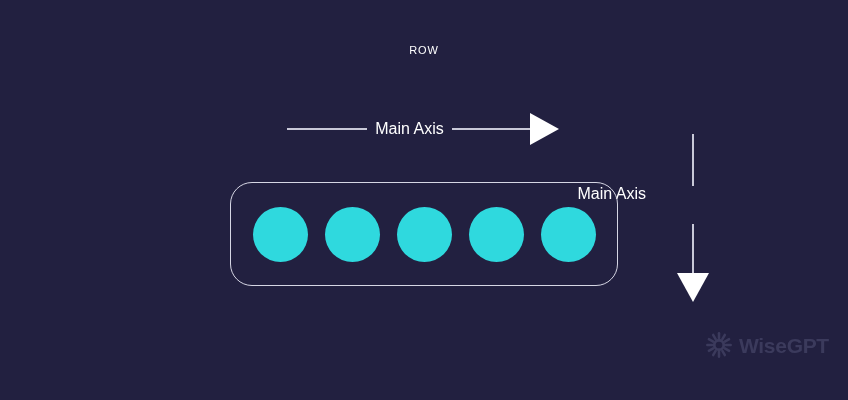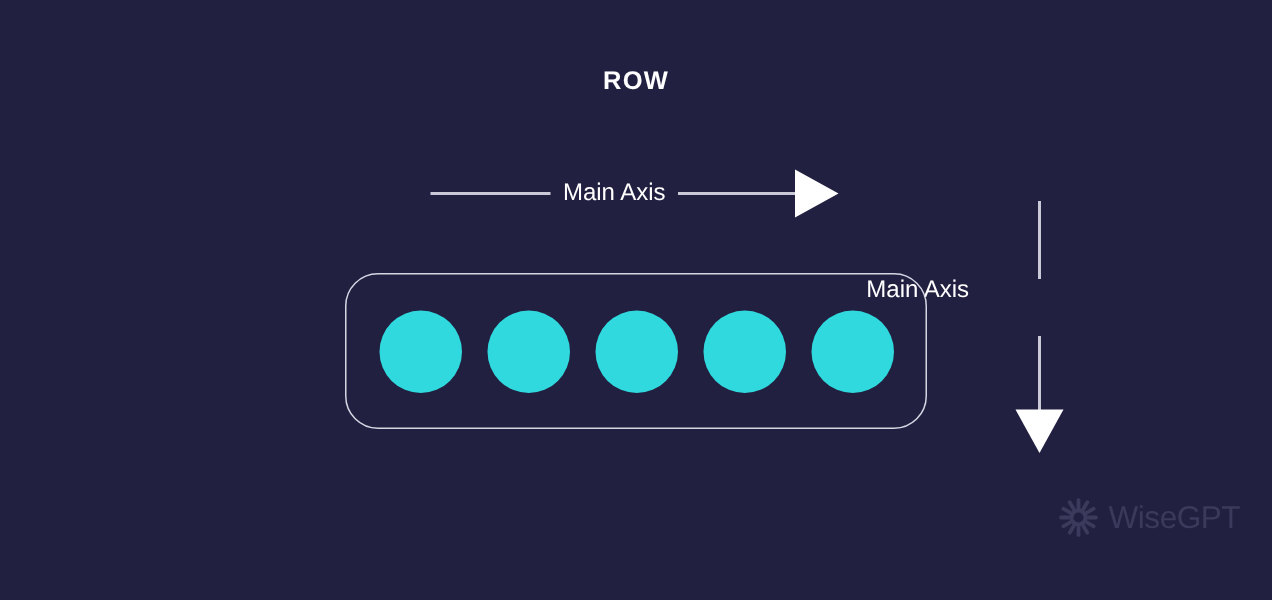--- a/index.html
+++ b/index.html
@@ -24,22 +24,22 @@
   }
 
   
   .title {
     position: absolute;
     left: 0;
     top: 44px;
     width: 848px;
     text-align: center;
     color: #ffffff;
-    font-size: 17px;
-    font-weight: bold;
+    font-size: 11px;
+    font-weight: normal;
     letter-spacing: 0.8px;
   }
 
   
   .h-axis {
     position: absolute;
     left: 287px;
     top: 112px;
     width: 272px;
     height: 34px;
@@ -142,21 +142,21 @@
     left: 705px;
     top: 331px;
     display: flex;
     align-items: center;
     gap: 6px;
   }
   .logo-mark { display: block; }
   .logo-text {
     color: #3b3a5c;
     font-size: 21px;
-    font-weight: normal;
+    font-weight: bold;
     letter-spacing: -0.3px;
     line-height: 1;
   }
 </style>
 </head>
 <body>
 
 <div id="stage">
 
   <div class="title">ROW</div>

